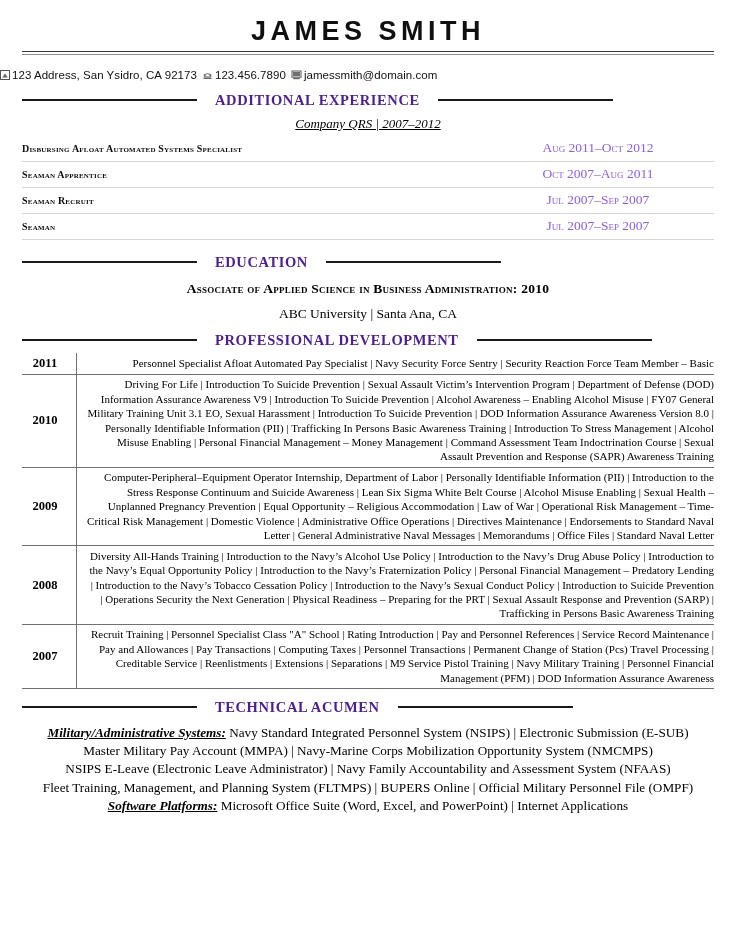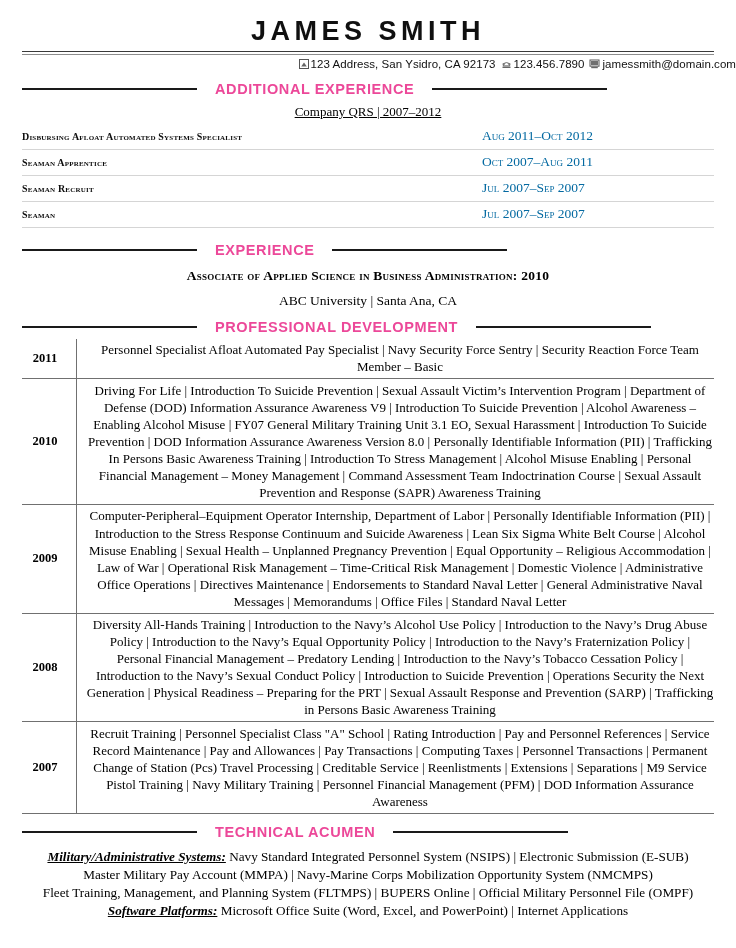--- a/index.html
+++ b/index.html
@@ -33,25 +33,25 @@
     line-height: 1.05;
     color: #101010;
   }
   .header-rule {
     margin: 6px 22px 0 22px;
     border-top: 1.6px solid #3a3a3a;
     border-bottom: 1.6px solid #8d8d8d;
     height: 1.5px;
   }
   .contact-line {
-    text-align: right;
+    text-align: left;
     font-family: "Liberation Sans", sans-serif;
     font-size: 11.5px;
     color: #111111;
-    margin-top: 3px;
+    margin-top: 14px;
     letter-spacing: 0.05px;
   }
   .contact-line .ci {
     display: inline-block;
     vertical-align: -1px;
     margin-right: 2px;
   }
   .contact-line .sep { display: inline-block; width: 5px; }
 
   
@@ -63,32 +63,33 @@
   }
   .section-head .rule {
     flex: 1 1 auto;
     height: 0;
     border-top: 2.6px solid #1a1a1a;
   }
   .section-head .rule.left  { max-width: 175px; margin-right: 18px; }
   .section-head .rule.right { max-width: 175px; margin-left: 18px; }
   .section-head .title {
     flex: 0 0 auto;
-    font-family: Liberation Sans, sans-serif;
+    font-family: Liberation Serif, serif;
     font-weight: bold;
     font-size: 14.5px;
     letter-spacing: 0.6px;
     white-space: nowrap;
-    color: #ec4899;
+    color: #4c1d95;
   }
   .section-head.spaced { padding-top: 14px; }
 
   
   .company-line {
     text-align: center;
+    font-style: italic;
     font-size: 13px;
     margin-top: 7px;
     margin-bottom: 4px;
   }
   .company-line span {
     text-decoration: underline;
   }
   .exp-table {
     margin: 0 22px;
     border-collapse: collapse;
@@ -100,25 +101,25 @@
     vertical-align: baseline;
   }
   .exp-title {
     font-variant: small-caps;
     font-weight: bold;
     font-size: 10px;
     letter-spacing: 0.2px;
     color: #0d0d0d;
   }
   .exp-date {
-    text-align: left;
+    text-align: center;
     font-variant: small-caps;
     font-size: 13.5px;
     white-space: nowrap;
-    color: #0369a1;
+    color: #8b5cf6;
   }
 
   
   .edu-block {
     text-align: center;
     margin-top: 10px;
   }
   .edu-degree {
     font-variant: small-caps;
     font-weight: bold;
@@ -142,23 +143,23 @@
     width: 46px;
     text-align: center;
     font-weight: bold;
     font-size: 12.5px;
     vertical-align: middle;
     border-right: 1px solid #707070;
     padding: 3px 8px 3px 0;
   }
   .pd-items {
     padding: 2.5px 0 3px 9px;
-    font-size: 13px;
+    font-size: 11px;
     line-height: 1.31;
-    text-align: center;
+    text-align: right;
   }
 
   
   .tech-block {
     text-align: center;
     margin-top: 8px;
     font-size: 13.2px;
     line-height: 1.38;
   }
   .tech-label {
@@ -224,21 +225,21 @@
       </tr>
       <tr>
         <td class="exp-title">Seaman</td>
         <td class="exp-date">Jul 2007–Sep 2007</td>
       </tr>
     </tbody>
   </table>
 
   <div class="section-head spaced">
     <span class="rule left"></span>
-    <span class="title">EXPERIENCE</span>
+    <span class="title">EDUCATION</span>
     <span class="rule right"></span>
   </div>
   <div class="edu-block">
     <div class="edu-degree">Associate of Applied Science in Business Administration: 2010</div>
     <div class="edu-school">ABC University | Santa Ana, CA</div>
   </div>
 
   <div class="section-head">
     <span class="rule left"></span>
     <span class="title">PROFESSIONAL DEVELOPMENT</span>
@@ -272,17 +273,18 @@
 
   <div class="section-head">
     <span class="rule left"></span>
     <span class="title">TECHNICAL ACUMEN</span>
     <span class="rule right"></span>
   </div>
 
   <div class="tech-block">
     <div class="tech-row"><span class="tech-label">Military/Administrative Systems:</span><span> Navy Standard Integrated Personnel System (NSIPS) | Electronic Submission (E-SUB)</span></div>
     <div class="tech-row">Master Military Pay Account (MMPA) | Navy-Marine Corps Mobilization Opportunity System (NMCMPS)</div>
+    <div class="tech-row">NSIPS E-Leave (Electronic Leave Administrator) | Navy Family Accountability and Assessment System (NFAAS)</div>
     <div class="tech-row">Fleet Training, Management, and Planning System (FLTMPS) | BUPERS Online | Official Military Personnel File (OMPF)</div>
     <div class="tech-row"><span class="tech-label">Software Platforms:</span><span> Microsoft Office Suite (Word, Excel, and PowerPoint) | Internet Applications</span></div>
   </div>
 
 </div>
 
 </body></html>

